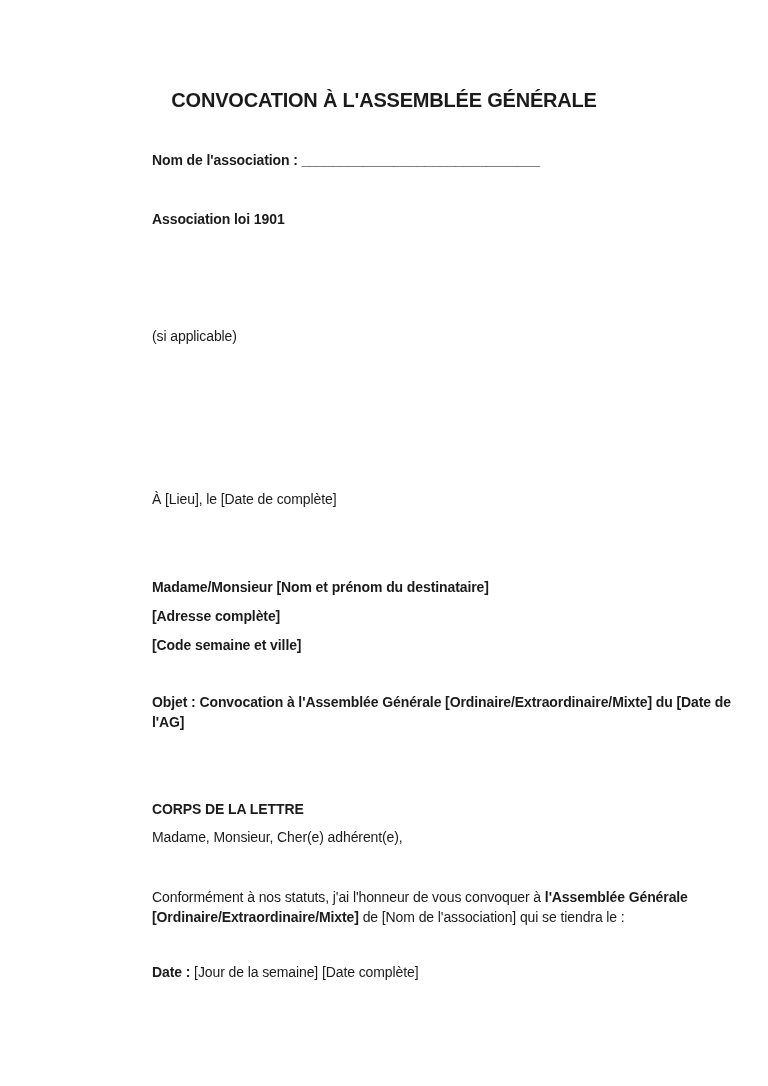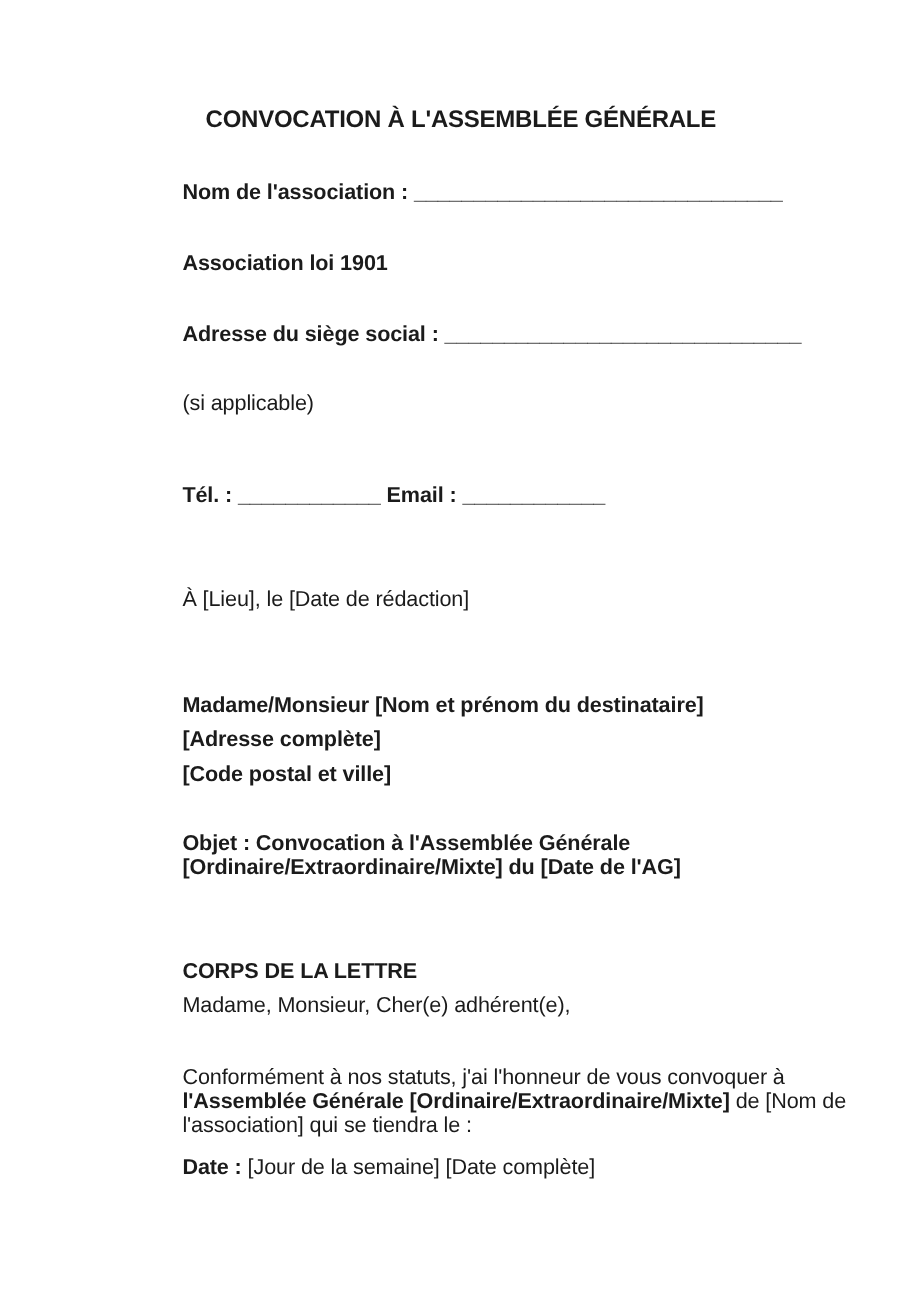--- a/index.html
+++ b/index.html
@@ -25,21 +25,21 @@
     font-size: 20px;
     line-height: 26px;
     font-weight: 700;
     letter-spacing: -0.2px;
     margin: 0;
   }
   .line {
     position: absolute;
     left: 93px;
     margin: 0;
-    font-size: 18px;
+    font-size: 14px;
     line-height: 20px;
     white-space: nowrap;
     letter-spacing: -0.1px;
     padding-left: 31px;
   }
   .wrap {
     white-space: normal;
     width: 588px;
   }
   .b { font-weight: 700; }
@@ -50,38 +50,32 @@
 <div class="page">
 
   <h1 class="doc-title" style="top:87px">CONVOCATION À L'ASSEMBLÉE GÉNÉRALE</h1>
 
   <p class="line" style="top:150px">
     <span class="b">Nom de l'association : </span><span class="b">_______________________________</span>
   </p>
 
   <p class="line b" style="top:209px">Association loi 1901</p>
 
-  <p class="line" style="top:268px">
-    <span class="b">Adresse du siège social : </span><span class="b">______________________________</span>
-  </p>
 
 
   <p class="line" style="top:326px">(si applicable)</p>
 
-  <p class="line" style="top:402px">
-    <span class="b">Tél. : </span><span class="b">____________</span><span class="b"> Email : </span><span class="b">____________</span>
-  </p>
 
-  <p class="line" style="top:489px">À [Lieu], le [Date de rédaction]</p>
+  <p class="line" style="top:489px">À [Lieu], le [Date de complète]</p>
 
   <p class="line b" style="top:577px">Madame/Monsieur [Nom et prénom du destinataire]</p>
 
   <p class="line b" style="top:606px">[Adresse complète]</p>
 
-  <p class="line b" style="top:635px">[Code postal et ville]</p>
+  <p class="line b" style="top:635px">[Code semaine et ville]</p>
 
   <p class="line wrap b" style="top:692px">Objet : Convocation à l'Assemblée Générale [Ordinaire/Extraordinaire/Mixte] du [Date de l'AG]</p>
 
   <p class="line b" style="top:799px">CORPS DE LA LETTRE</p>
 
   <p class="line" style="top:827px">Madame, Monsieur, Cher(e) adhérent(e),</p>
 
   <p class="line wrap" style="top:887px">
     <span>Conformément à nos statuts, j'ai l'honneur de vous convoquer à </span><span class="b">l'Assemblée Générale [Ordinaire/Extraordinaire/Mixte]</span><span> de [Nom de l'association] qui se tiendra le :</span>
   </p>

